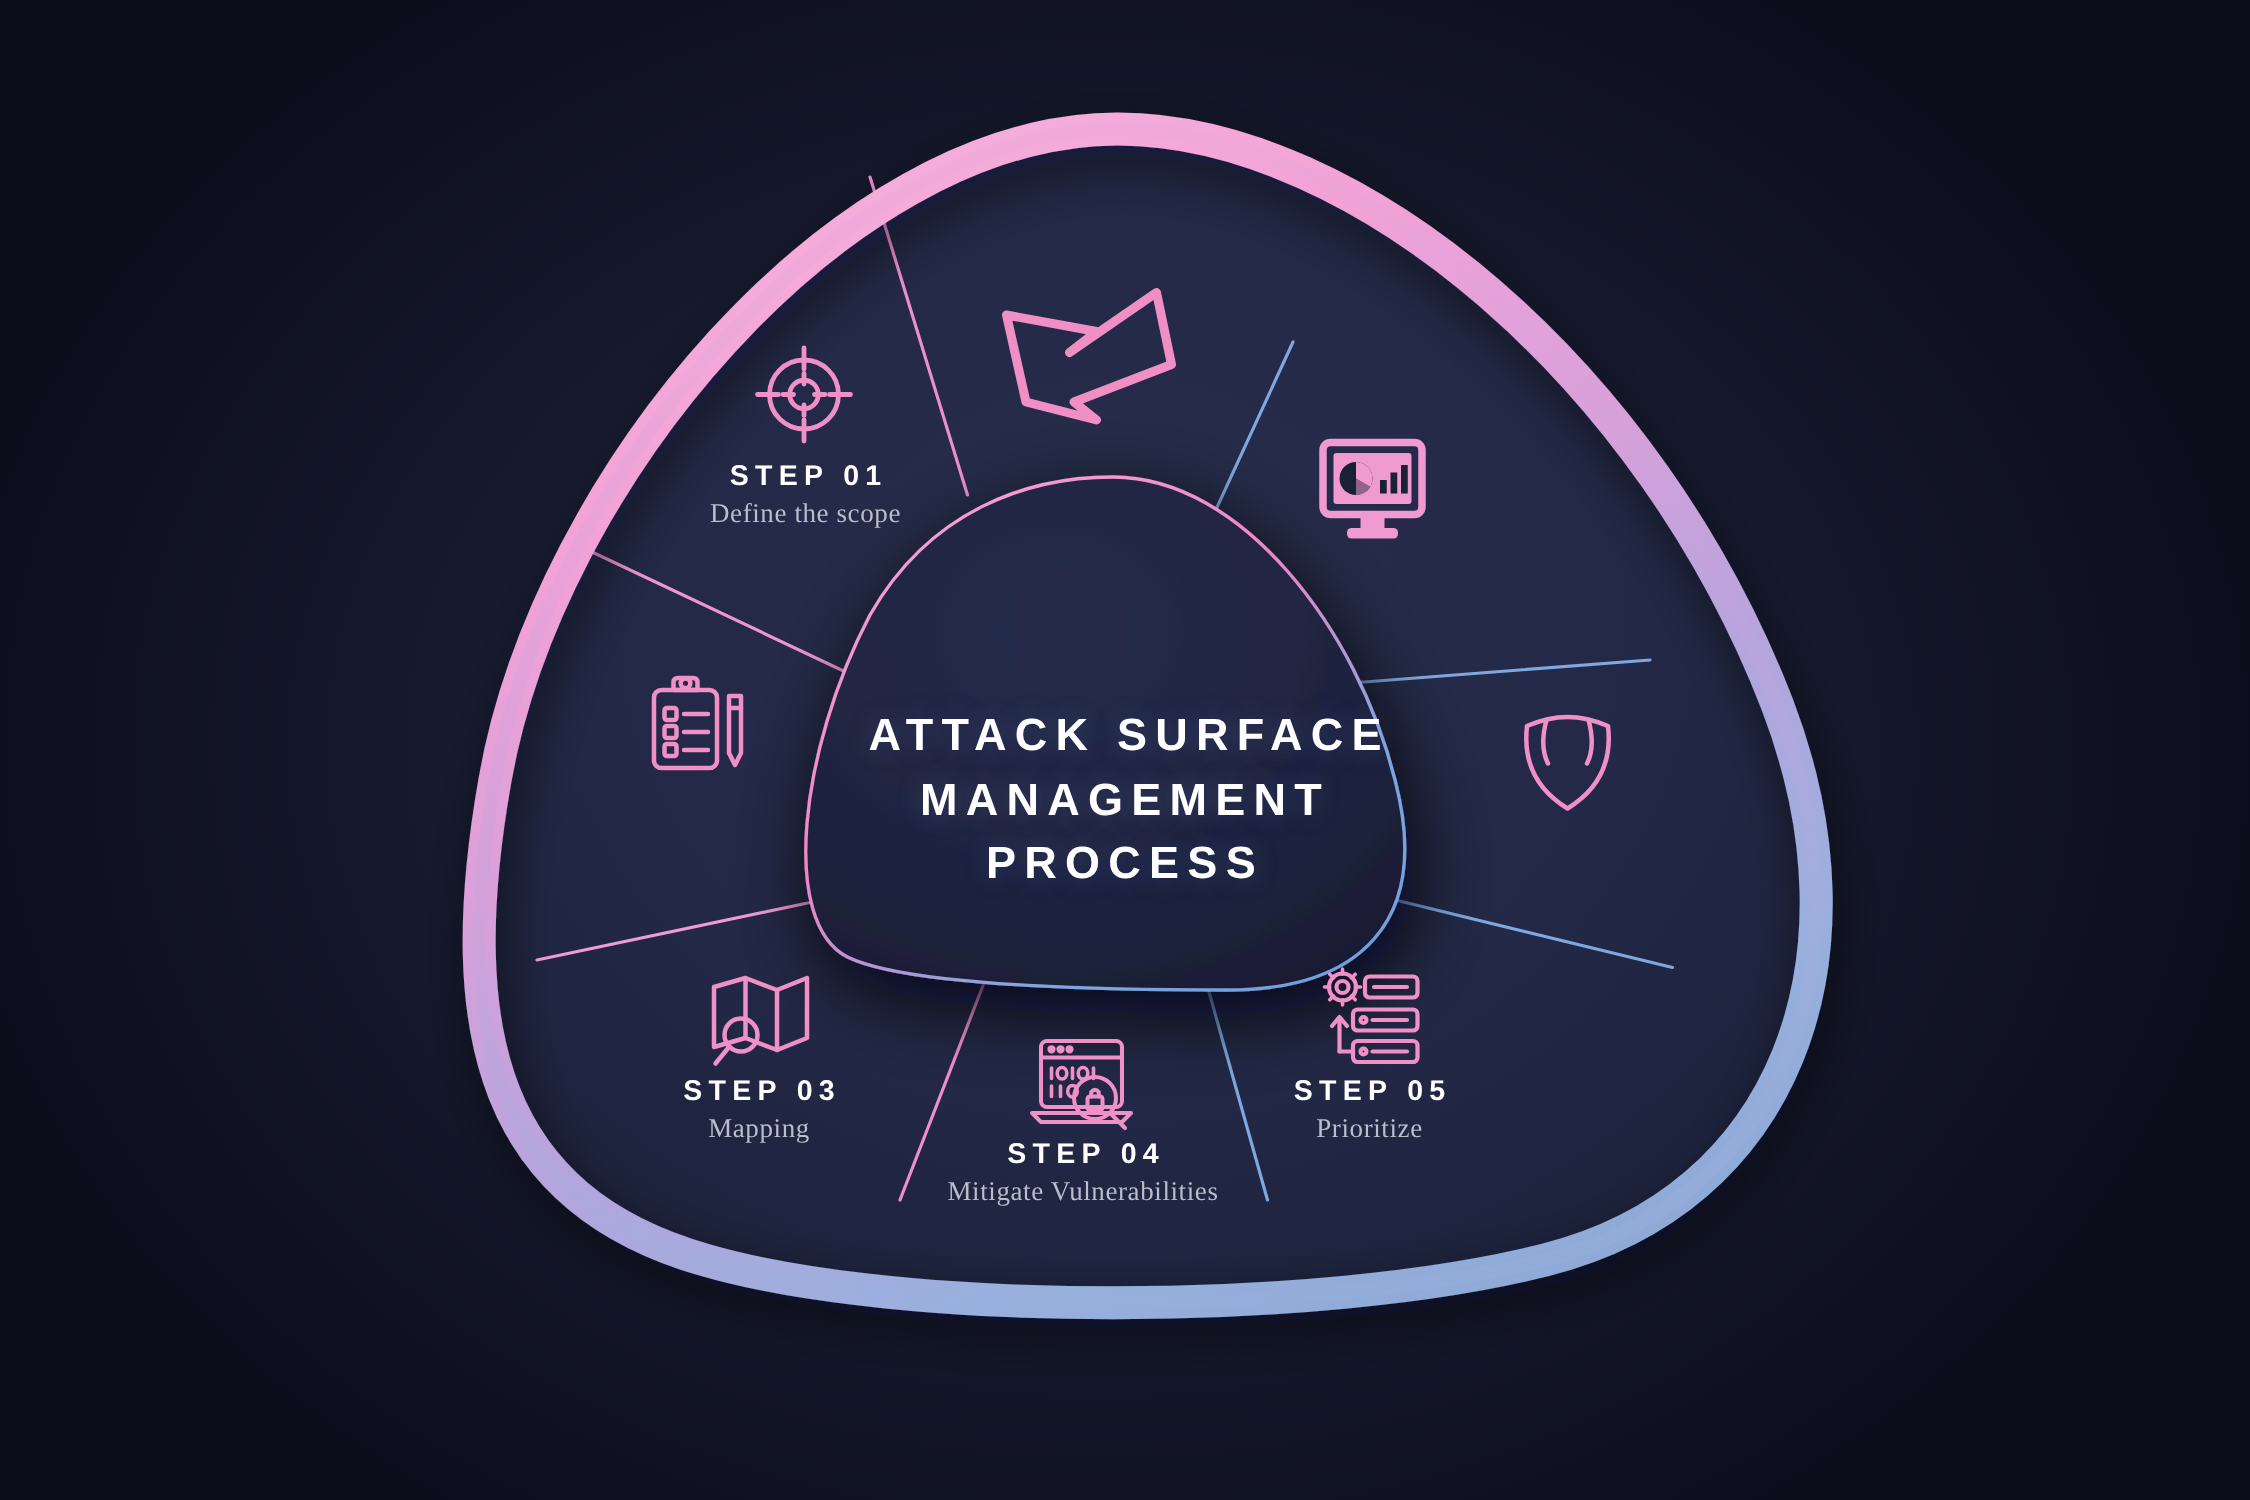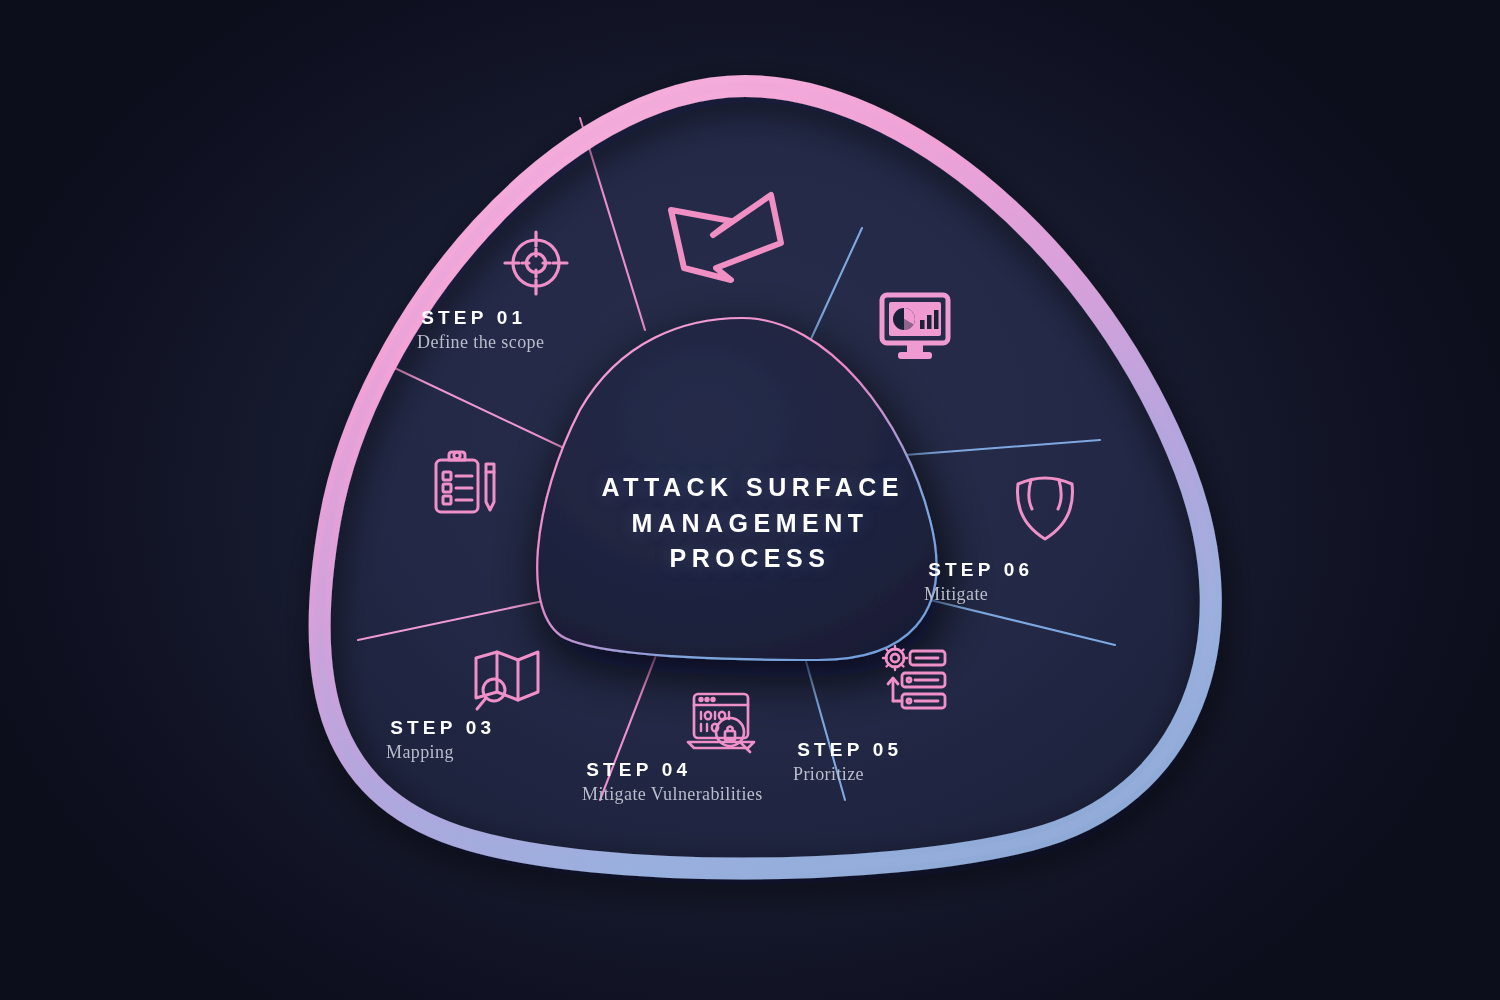--- a/index.html
+++ b/index.html
@@ -23,20 +23,21 @@
   }
   #stage svg.layer {
     position: absolute;
     left: 0;
     top: 0;
     width: 1500px;
     height: 1000px;
   }
   .step-block {
     position: absolute;
+    text-align: center;
     line-height: 1;
     white-space: nowrap;
   }
   .step-num {
     font-family: "Liberation Sans", sans-serif;
     font-size: 19px;
     font-weight: bold;
     letter-spacing: 4.2px;
     color: #ffffff;
     text-indent: 4.2px;
@@ -50,21 +51,21 @@
     margin-top: 5px;
   }
   .step-title .ln { display: block; line-height: 1.22; }
   .center-title {
     position: absolute;
     left: 560px;
     top: 470px;
     width: 380px;
     text-align: center;
     font-family: "Liberation Sans", sans-serif;
-    font-size: 25px;
+    font-size: 30px;
     font-weight: bold;
     letter-spacing: 5.5px;
     line-height: 1.42;
     color: #ffffff;
     text-indent: 5.5px;
     text-shadow: 0 0 18px rgba(120,140,220,0.25);
   }
 </style>
 </head>
 <body>
@@ -303,28 +304,22 @@
     </div>
   </div>
 
   <div class="step-block" style="left:582px; top:760px; width:280px;">
     <div class="step-num">STEP 04</div>
     <div class="step-title">
       <span class="ln">Mitigate Vulnerabilities</span>
     </div>
   </div>
 
-  <div class="step-block" style="left:793px; top:740px; width:240px;">
+  <div class="step-block" style="left:793px; top:718px; width:240px;">
     <div class="step-num">STEP 05</div>
     <div class="step-title">
       <span class="ln">Prioritize</span>
     </div>
   </div>
 
-  <div class="step-block" style="left:924px; top:560px; width:240px;">
-    <div class="step-num">STEP 06</div>
-    <div class="step-title">
-      <span class="ln">Mitigate</span>
-    </div>
-  </div>
 
 
 </div>
 
 </body></html>

